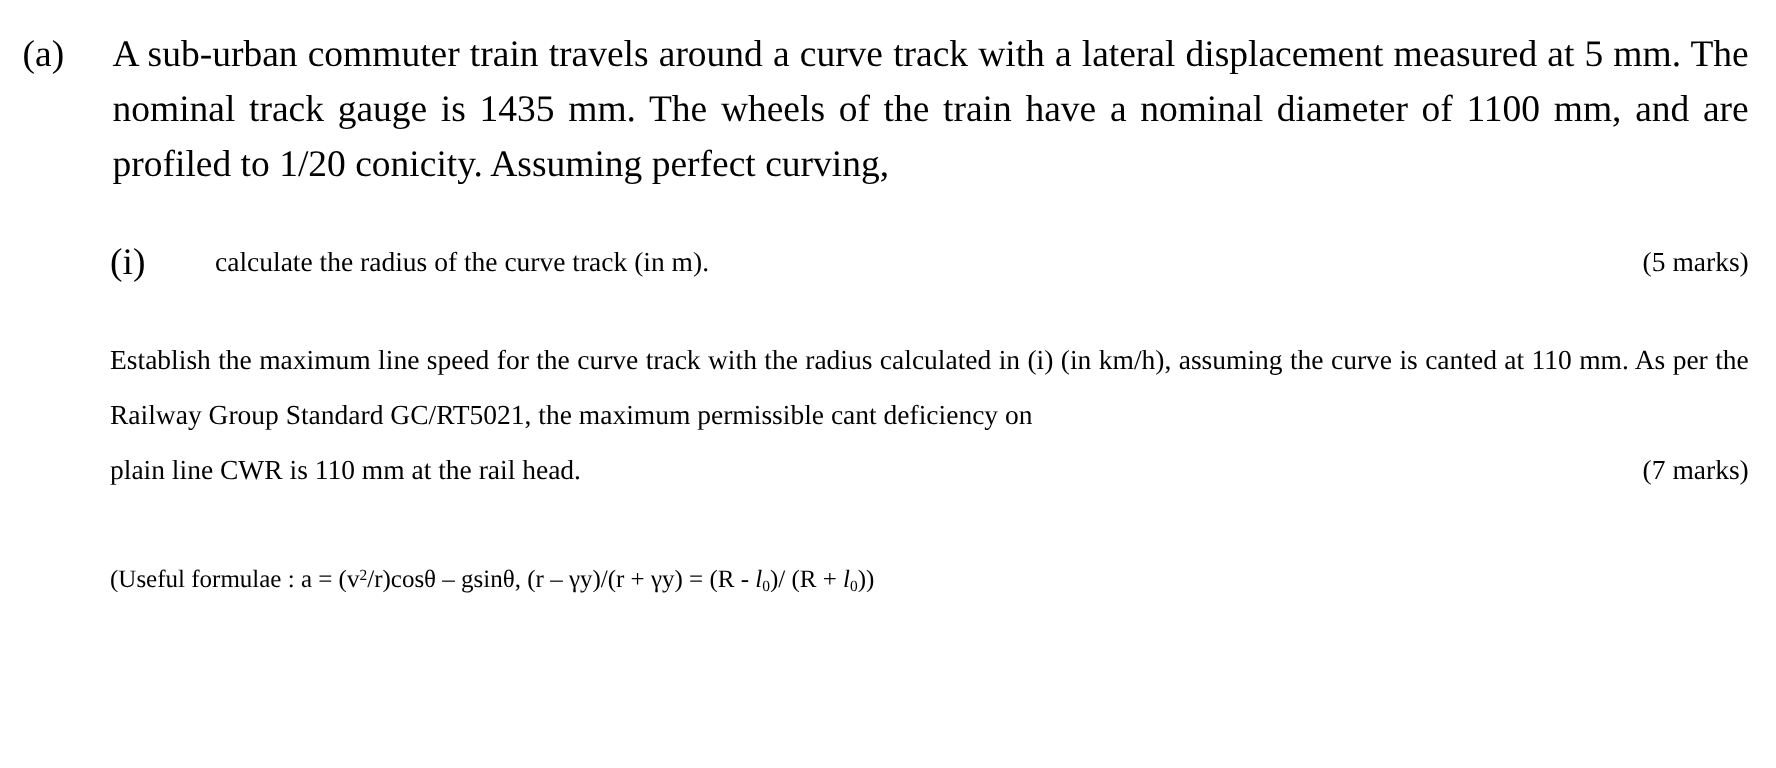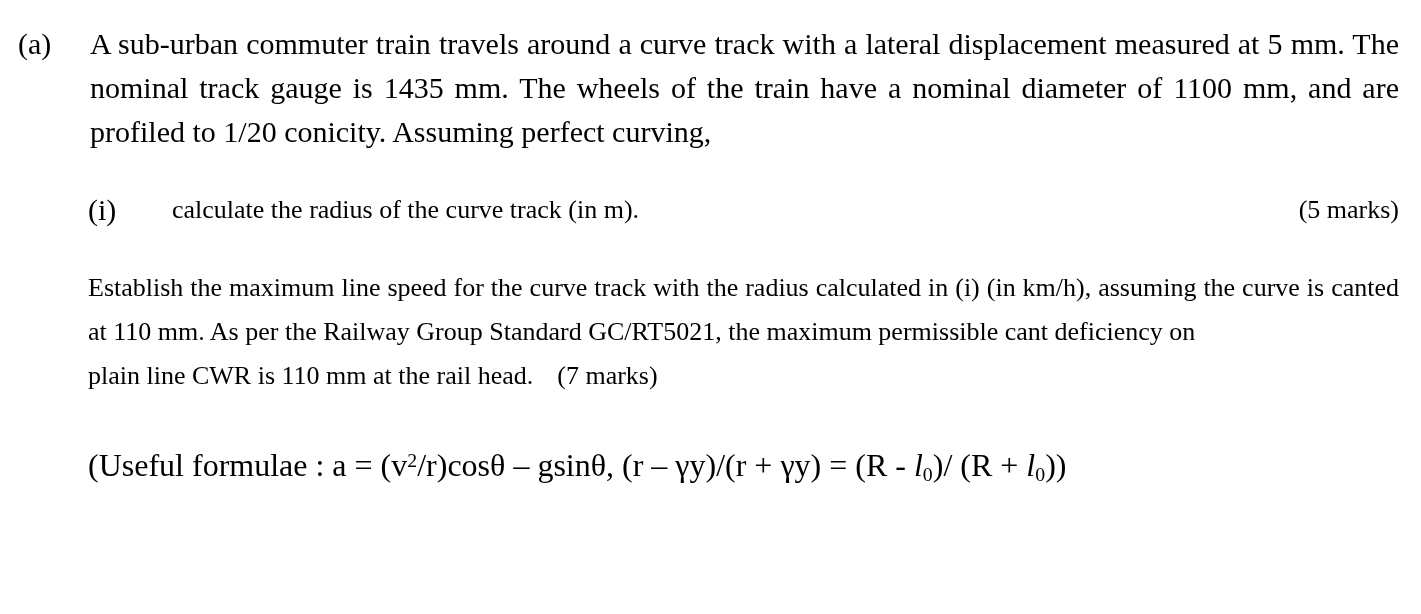--- a/index.html
+++ b/index.html
@@ -52,21 +52,21 @@
     margin-top: 34px;
   }
   .subitem-label {
     flex: 0 0 auto;
     width: 84px;
     font-size: 30px;
     line-height: 44px;
   }
   .subitem-body {
     flex: 1 1 auto;
-    font-size: 26px;
+    font-size: 22px;
     line-height: 44px;
     text-align: justify;
     text-justify: inter-word;
     position: relative;
   }
   .subitem-body .txt {
     display: block;
   }
   
   .line-with-marks {
@@ -74,28 +74,29 @@
     justify-content: space-between;
     align-items: baseline;
     width: 100%;
   }
   .marks {
     white-space: nowrap;
     padding-left: 24px;
   }
   .tail-row {
     display: flex;
+    justify-content: space-between;
     align-items: baseline;
     width: 100%;
   }
 
   
   .formulae {
     padding: 40px 22px 0 88px;
-    font-size: 32px;
+    font-size: 20px;
     line-height: 44px;
     white-space: nowrap;
   }
   sub {
     font-size: 0.62em;
     vertical-align: -0.28em;
   }
   sup {
     font-size: 0.62em;
     vertical-align: 0.45em;

